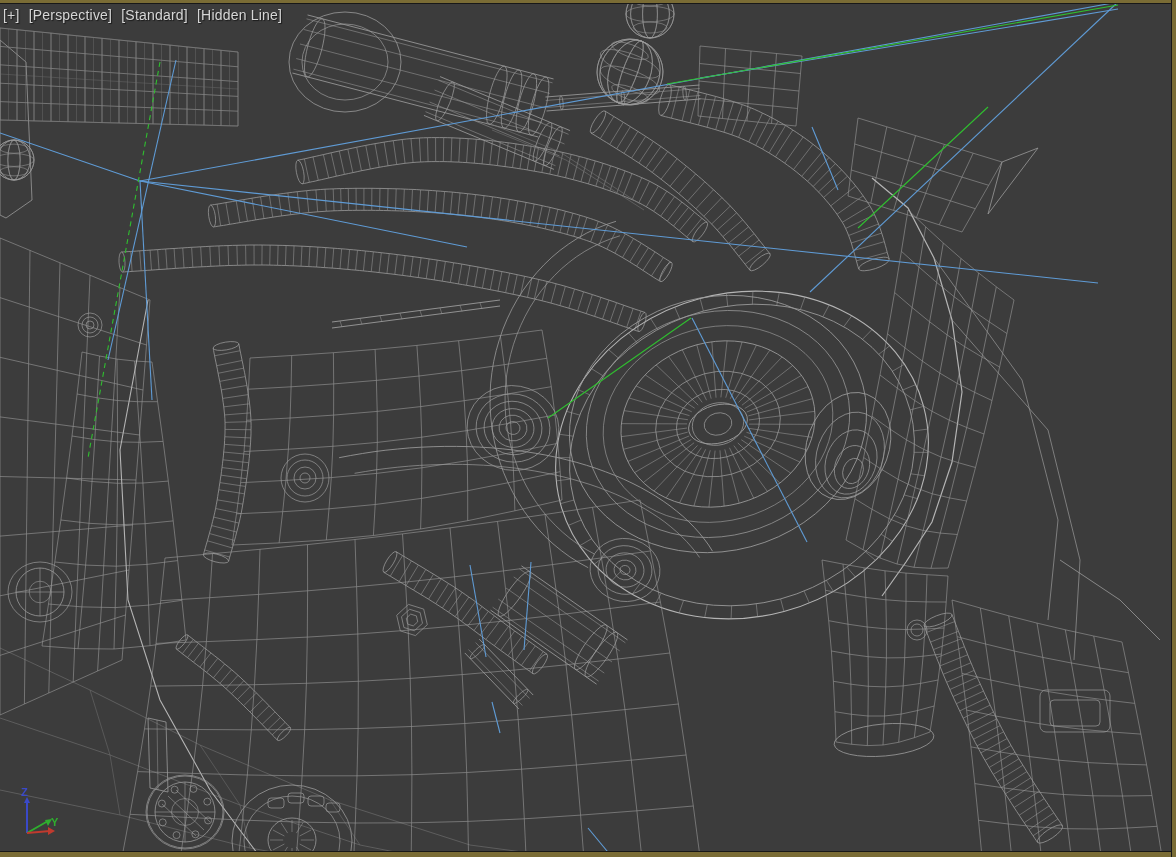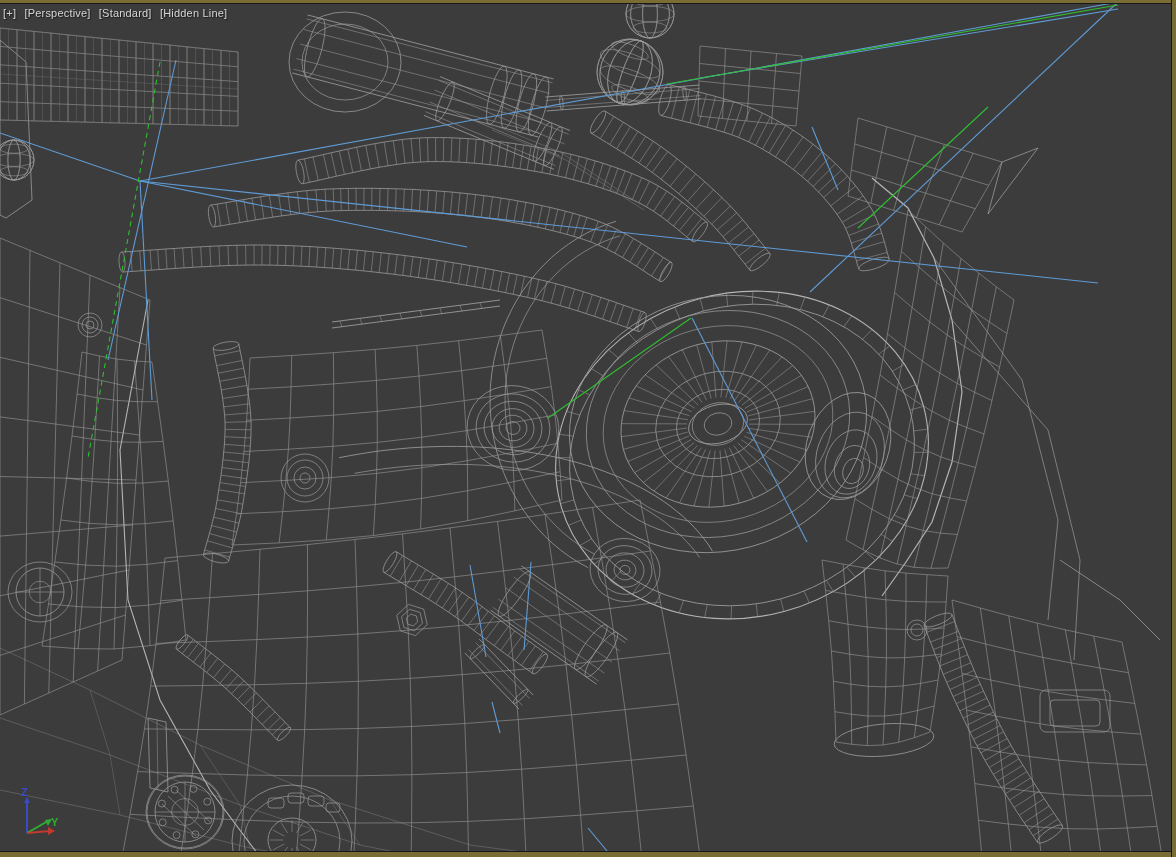--- a/index.html
+++ b/index.html
@@ -1,19 +1,19 @@
 <!DOCTYPE html>
 <html><head>
 <meta charset="utf-8">
 <style>
   html,body{margin:0;padding:0;background:#222;}
   .stage{position:relative;width:1176px;height:857px;overflow:hidden;background:#3c3c3c;}
   svg.scene{position:absolute;left:0;top:0;}
   .vp-label{position:absolute;left:3px;top:7px;font-family:"Liberation Sans",sans-serif;
-    font-size:11px;letter-spacing:.2px;color:#d6d6d6;text-shadow:1px 1px 1px #1a1a1a;
+    font-size:14px;letter-spacing:.2px;color:#d6d6d6;text-shadow:1px 1px 1px #1a1a1a;
     user-select:none;white-space:nowrap;}
   .vp-label span{margin-right:5px;cursor:pointer;}
   .b-top,.b-bottom,.b-right{position:absolute;background:#7a6c35;}
   .b-top{left:0;top:0;width:1176px;height:3px;box-shadow:0 1px 0 #181818;}
   .b-bottom{left:0;bottom:0;width:1176px;height:5px;box-shadow:0 -1px 0 #181818;}
   .b-right{right:0;top:0;width:4px;height:857px;box-shadow:-1px 0 0 #181818;}
 </style>
 </head>
 <body>
 

